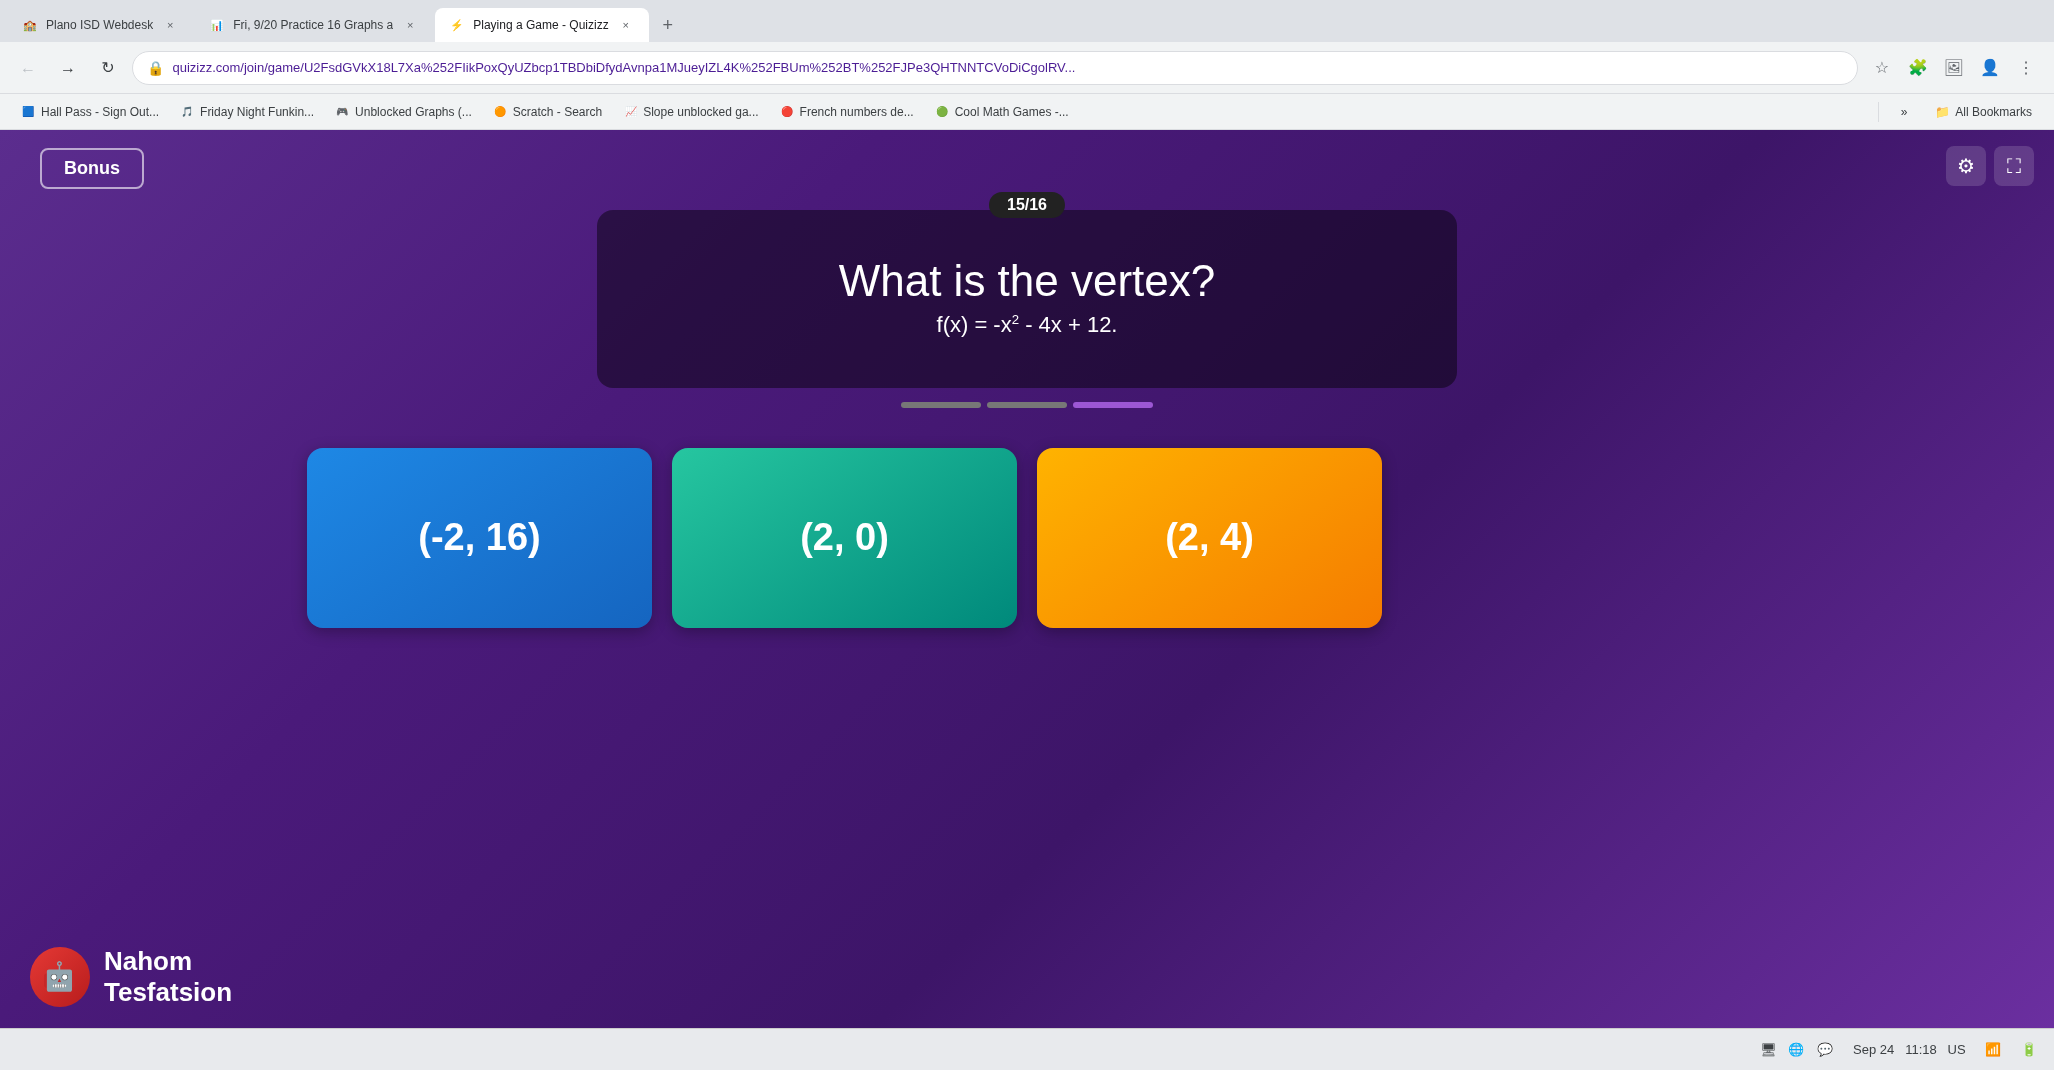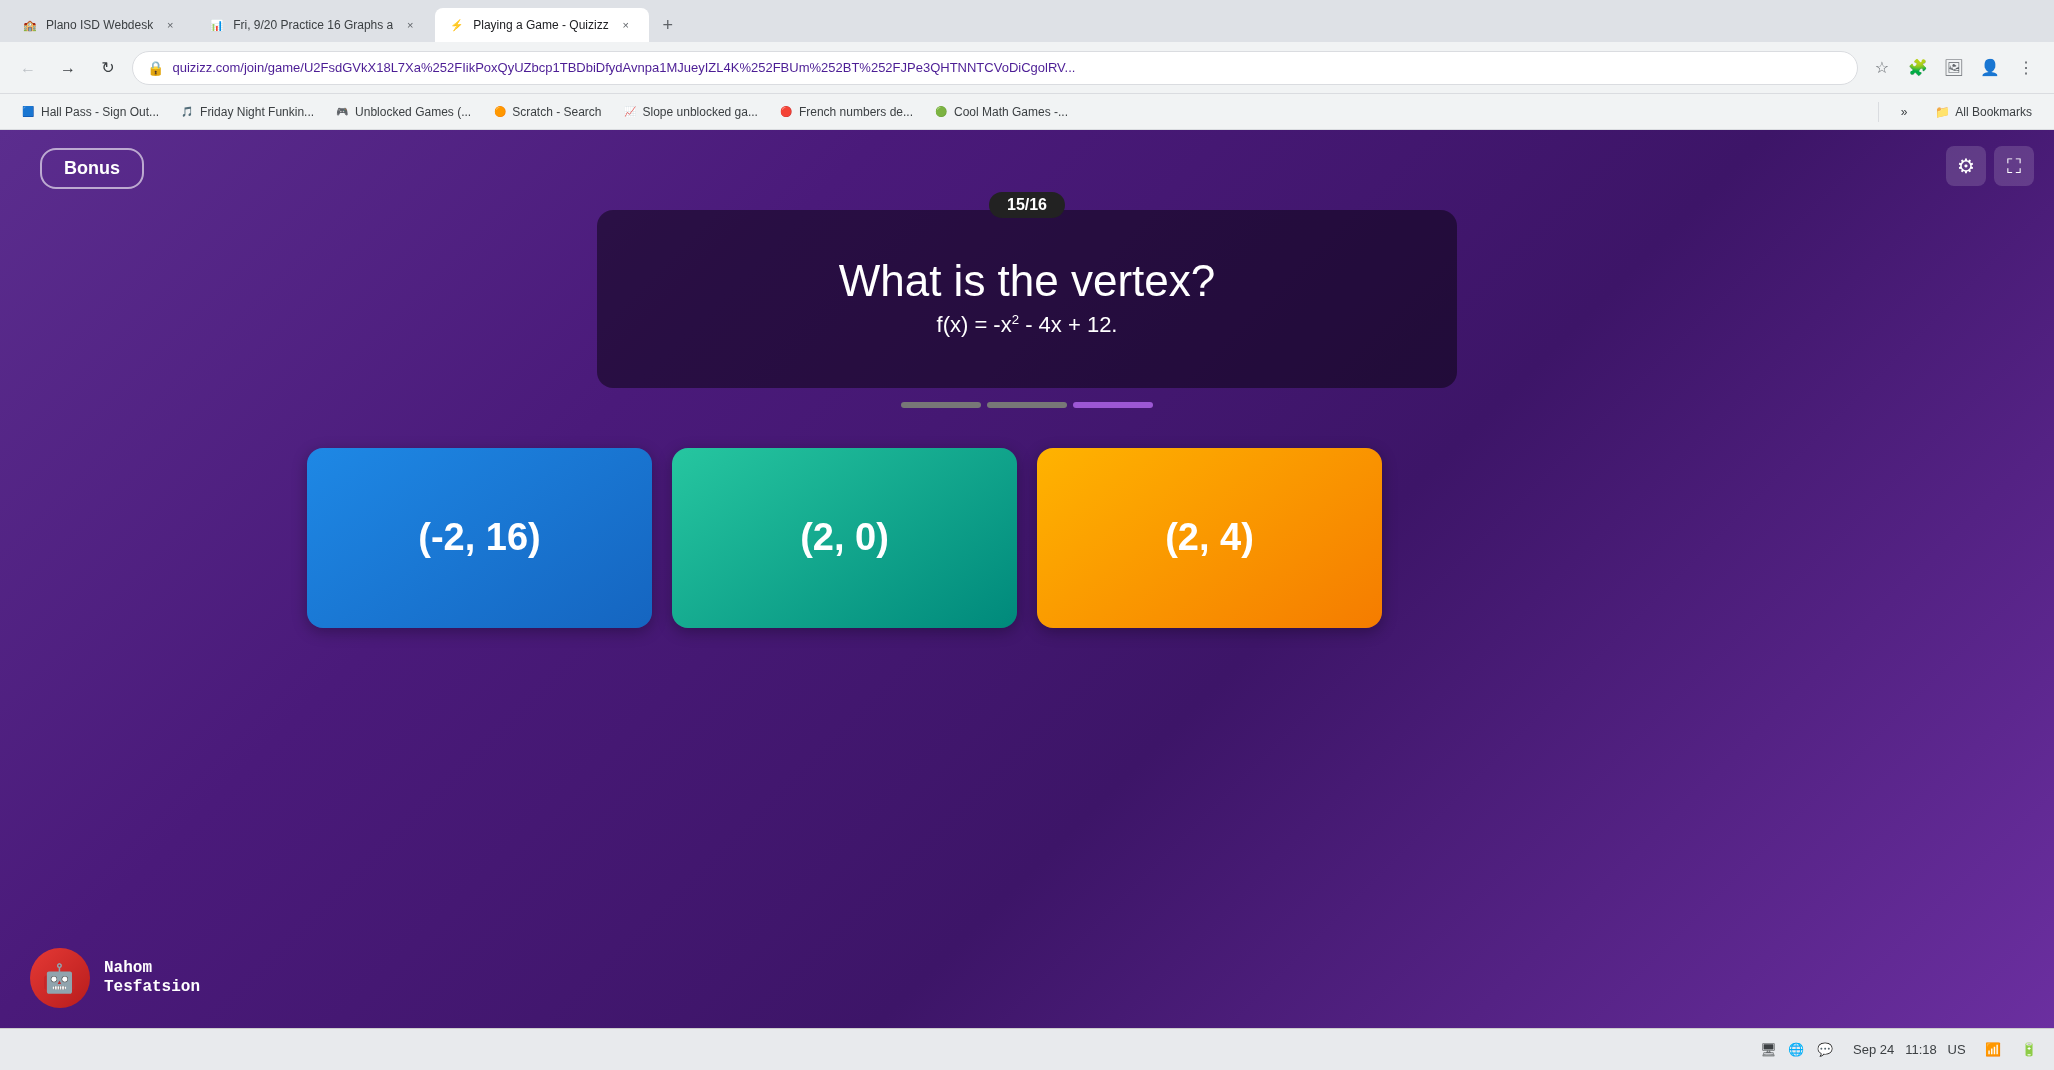--- a/index.html
+++ b/index.html
@@ -102,21 +102,21 @@
       display: flex;
       flex-direction: column;
       align-items: center;
       padding: 20px;
     }
 
     
     .bonus-btn {
       position: absolute; top: 18px; left: 40px;
       background: transparent; border: 2px solid rgba(255,255,255,0.6);
-      color: #fff; padding: 8px 22px; border-radius: 16px;
+      color: #fff; padding: 8px 22px; border-radius: 8px;
       font-size: 18px; font-weight: 600; cursor: pointer;
     }
 
     
     .settings-area {
       position: absolute; top: 16px; right: 20px;
       display: flex; gap: 8px;
     }
     .icon-circle-btn {
       width: 40px; height: 40px; border-radius: 8px;
@@ -188,21 +188,21 @@
       bottom: 20px; left: 30px;
       display: flex; align-items: center; gap: 14px;
     }
     .player-avatar {
       width: 60px; height: 60px; border-radius: 50%;
       background: linear-gradient(135deg, #e53935, #b71c1c);
       display: flex; align-items: center; justify-content: center;
       font-size: 28px; color: #fff; overflow: hidden;
     }
     .player-name {
-      color: #fff; font-size: 16px; font-weight: 600; line-height: 1.2; font-family: Liberation Mono, monospace;
+      color: #fff; font-size: 26px; font-weight: 600; line-height: 1.2;
     }
 
     
     .taskbar {
       height: 42px;
       background: #e8eaed;
       border-top: 1px solid #ccc;
       display: flex;
       align-items: center;
       justify-content: flex-end;
@@ -259,21 +259,21 @@
     <div class="bookmark-item">
       <div class="bookmark-favicon">🟦</div>
       <span>Hall Pass - Sign Out...</span>
     </div>
     <div class="bookmark-item">
       <div class="bookmark-favicon">🎵</div>
       <span>Friday Night Funkin...</span>
     </div>
     <div class="bookmark-item">
       <div class="bookmark-favicon">🎮</div>
-      <span>Unblocked Games (...</span>
+      <span>Unblocked Graphs (...</span>
     </div>
     <div class="bookmark-item">
       <div class="bookmark-favicon">🟠</div>
       <span>Scratch - Search</span>
     </div>
     <div class="bookmark-item">
       <div class="bookmark-favicon">📈</div>
       <span>Slope unblocked ga...</span>
     </div>
     <div class="bookmark-item">

